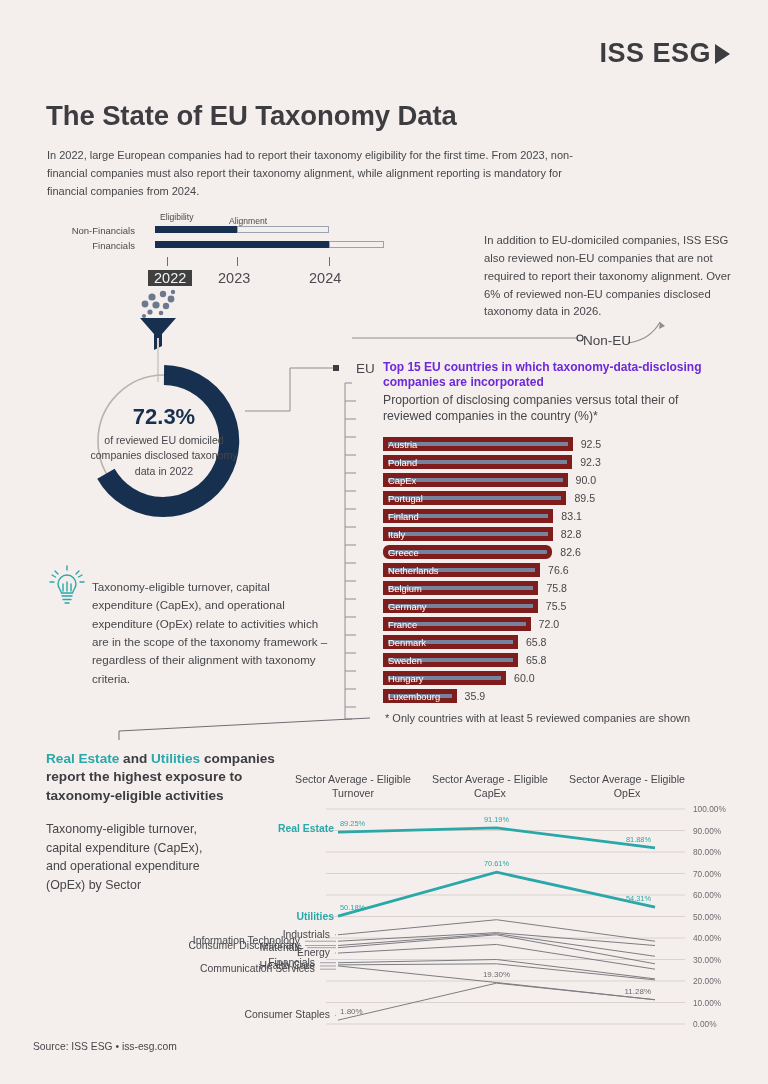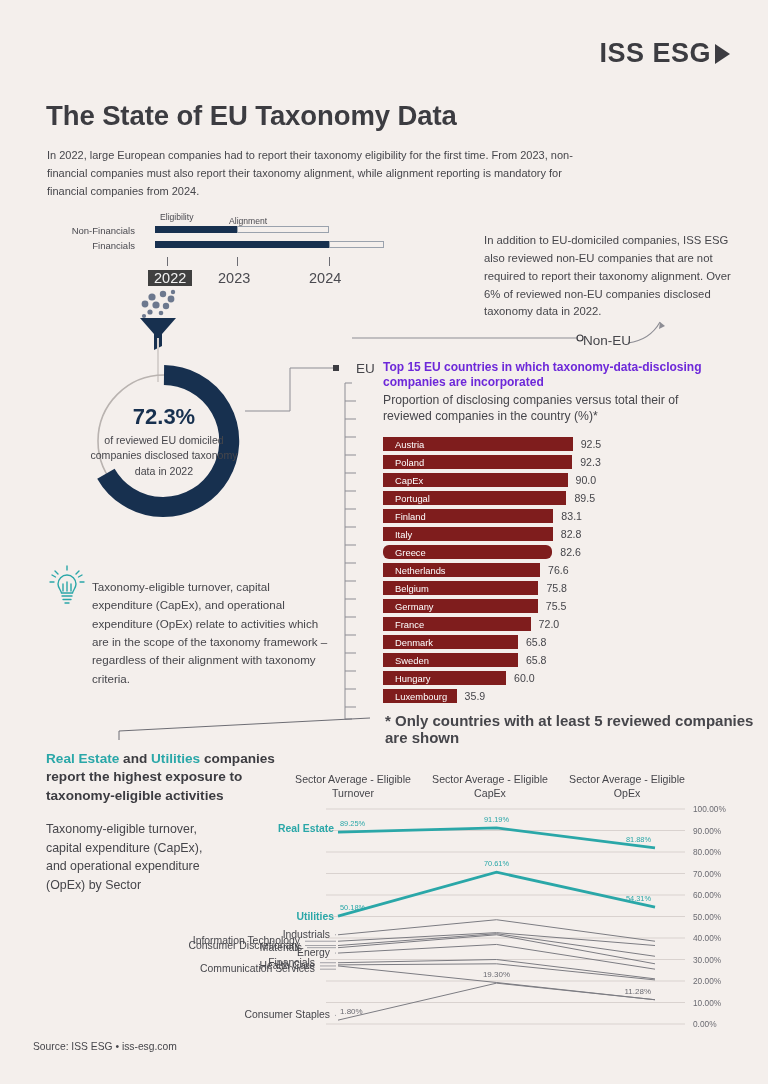--- a/index.html
+++ b/index.html
@@ -61,26 +61,26 @@
   }
   .noneu-lbl { position: absolute; left: 583px; top: 333px; font-size: 13.5px; color: #46464b; }
   .eu-lbl { position: absolute; left: 356px; top: 361px; font-size: 13.5px; color: #46464b; }
 
   
   .bars-wrap { position: absolute; left: 383px; top: 360px; width: 330px; }
   .bars-title { font-size: 12px; font-weight: bold; color: #6d28d9; line-height: 1.27; }
   .bars-sub { font-size: 12.2px; color: #46464b; line-height: 1.3; margin-top: 3px; }
   .bar-row { position: relative; height: 18px; margin-top: 0px; display: flex; align-items: center; }
   .bar {
-    height: 14px; background: #76839c; border: 7px solid #7f1d1d;
-    display: flex; align-items: center; padding-left: 5px;
+    height: 14px; background: #76839c; border: 5px solid #7f1d1d;
+    display: flex; align-items: center; 
   }
   .bar-name { font-size: 9.4px; color: #ffffff; white-space: nowrap; }
   .bar-val { font-size: 10.6px; color: #46464b; margin-left: 8px; white-space: nowrap; }
-  .bars-note { position: absolute; left: 385px; top: 712px; font-size: 15px; color: #46464b; font-weight: bold; }
+  .bars-note { position: absolute; left: 385px; top: 712px; font-size: 11px; color: #46464b; }
 
   
   .bulb { position: absolute; left: 46px; top: 562px; width: 42px; height: 48px; }
   .bulb-txt {
     position: absolute; left: 92px; top: 578px; width: 238px;
     font-size: 11.6px; line-height: 1.58; color: #46464b;
   }
 
   
   .sec-head {
@@ -192,21 +192,21 @@
         <path d="M345 653 L356 653"></path>
       <path d="M345 671 L356 671"></path>
         <path d="M345 689 L356 689"></path>
         <path d="M345 707 L356 707"></path>
     </g>
 
     <path d="M119 731 L370 718" stroke="#6d6d74" stroke-width="1" fill="none"></path>
     <path d="M119 731 L119 740" stroke="#6d6d74" stroke-width="1" fill="none"></path>
   </svg>
 
-  <div class="noneu-note">In addition to EU-domiciled companies, ISS ESG also reviewed non-EU companies that are not required to report their taxonomy alignment. Over 6% of reviewed non-EU companies disclosed taxonomy data in 2022.</div>
+  <div class="noneu-note">In addition to EU-domiciled companies, ISS ESG also reviewed non-EU companies that are not required to report their taxonomy alignment. Over 6% of reviewed non-EU companies disclosed taxonomy data in 2026.</div>
   <div class="noneu-lbl">Non-EU</div>
   <div class="eu-lbl">EU</div>
 
   <div class="bars-wrap">
     <div class="bars-title">Top 15 EU countries in which taxonomy-data-disclosing companies are incorporated</div>
     <div class="bars-sub">Proportion of disclosing companies versus total their of reviewed companies in the country (%)*</div>
     <div id="bar-list" style="margin-top:10px;">
         <div class="bar-row">
           <div class="bar" style="width: 189.625px;">
             <span class="bar-name">Austria</span>

